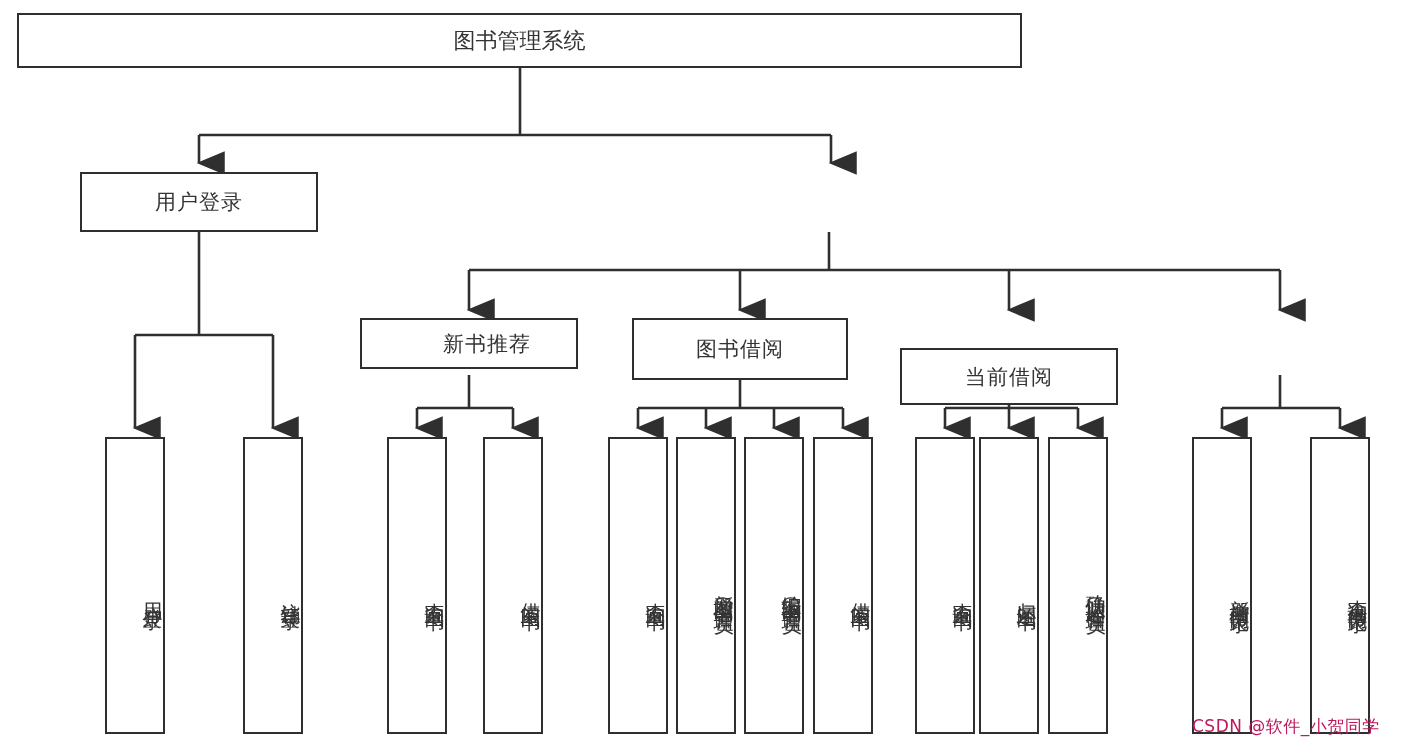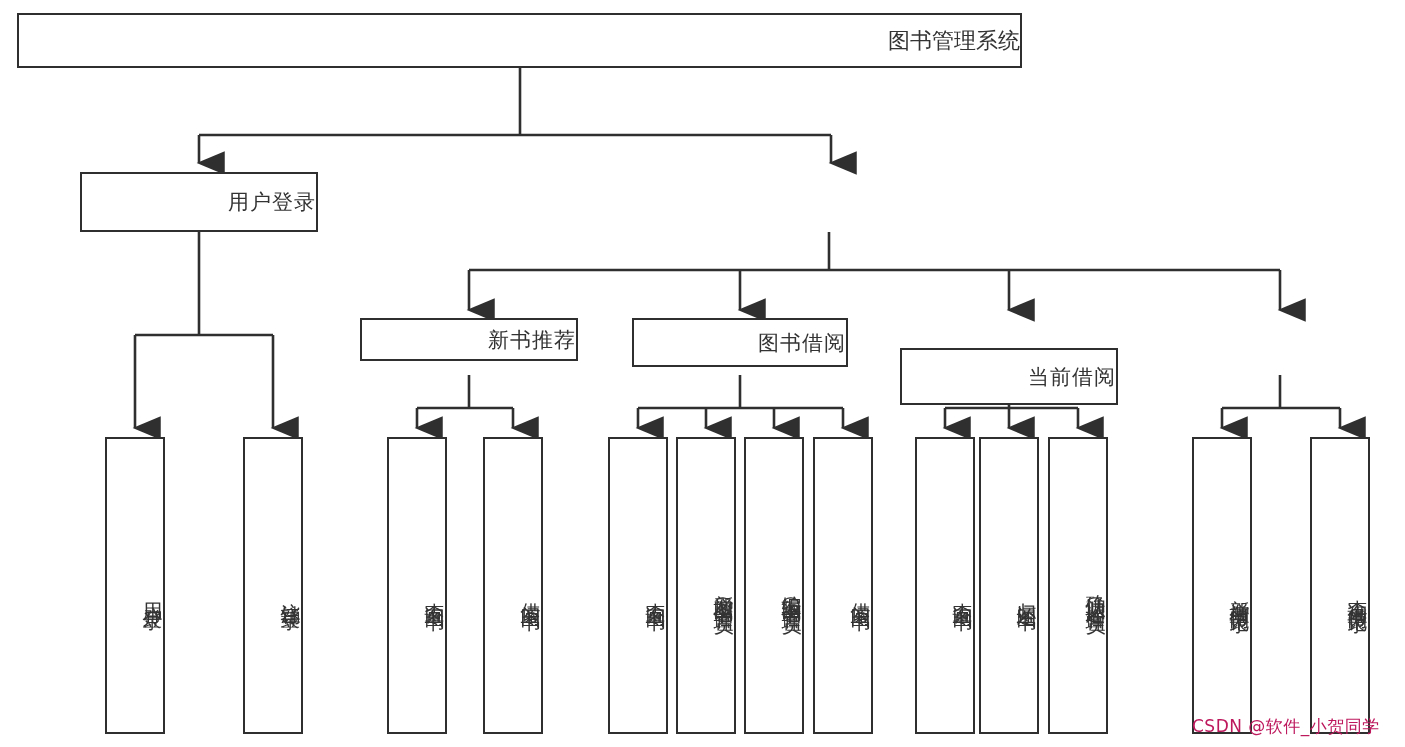--- a/index.html
+++ b/index.html
@@ -14,21 +14,21 @@
   svg.lines{position:absolute;left:0;top:0;width:1405px;height:747px;pointer-events:none;}
 
   .node{
     position:absolute;
     box-sizing:border-box;
     border:2.5px solid #2f2f2f;
     background:#ffffff;
     color:#333333;
     display:flex;
     align-items:center;
-    justify-content:flex-end;
+    justify-content:center;
     text-align:center;
   }
   .node.h{ font-size:21px; letter-spacing:1px; }
   .node.root{ font-size:22px; }
   .node.leaf{
     font-size:20px;
     writing-mode:vertical-rl;
     text-orientation:upright;
     align-items:flex-start;
     justify-content:center;
@@ -106,24 +106,24 @@
   </svg>
 
   <div class="node root" style="left:17px;top:13px;width:1005px;height:55px;">
     <span>图书管理系统</span>
   </div>
 
   <div class="node h" style="left:80px;top:172px;width:238px;height:60px;">
     <span>用户登录</span>
   </div>
 
-  <div class="node h" style="left:360px;top:318px;width:218px;height:43px;padding-left:36px;">
+  <div class="node h" style="left:360px;top:318px;width:218px;height:51px;padding-left:36px;">
     <span>新书推荐</span>
   </div>
-  <div class="node h" style="left:632px;top:318px;width:216px;height:49px;">
+  <div class="node h" style="left:632px;top:318px;width:216px;height:62px;">
     <span>图书借阅</span>
   </div>
   <div class="node h" style="left:900px;top:318px;width:218px;height:57px;margin-top:30px;">
     <span>当前借阅</span>
   </div>
 
   <div class="node leaf" style="left:105px;top:437px;width:60px;height:297px;">
     <span class="vtext">用户登录</span>
   </div>
   <div class="node leaf" style="left:243px;top:437px;width:60px;height:297px;">

